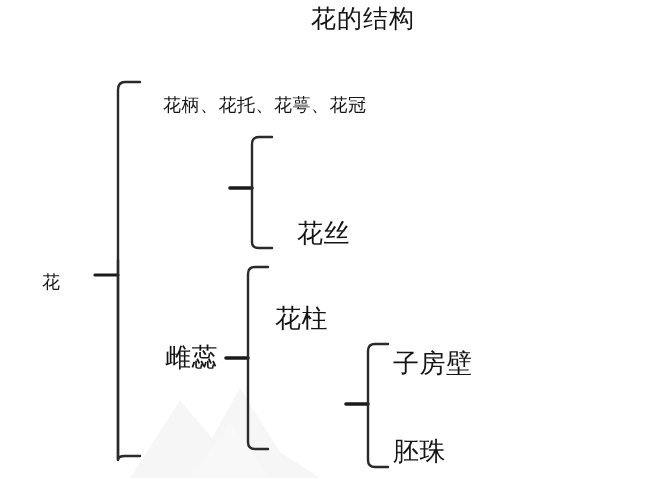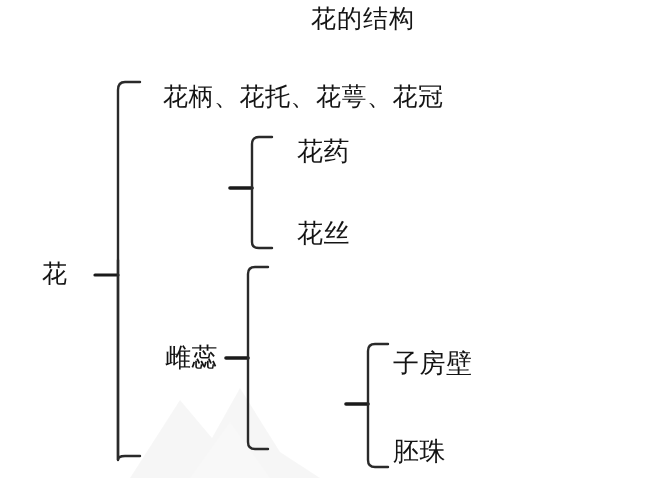--- a/index.html
+++ b/index.html
@@ -30,21 +30,21 @@
     white-space: nowrap;
     color: #141414;
     line-height: 1;
     font-weight: 400;
     letter-spacing: 0.5px;
   }
   .title {
     font-size: 25px;
     letter-spacing: 1px;
   }
-  .t28 { font-size: 25px; }
+  .t28 { font-size: 18px; margin-top: 12px; }
   .t26 { font-size: 26px; }
   .brk { position: absolute; }
   .brk svg { display: block; overflow: visible; }
 </style>
 </head>
 <body>
 
 <div id="canvas">
 
   <svg class="wm" viewBox="0 0 210 120">
@@ -67,32 +67,32 @@
   <div class="lbl t28" style="left:163px; top:84px;">花柄、花托、花萼、花冠</div>
 
 
   <div class="brk" style="left:228px; top:130px;">
     <svg width="46" height="124" viewBox="0 0 46 124">
       <path d="M2 58 L24 58" fill="none" stroke="#1a1a1a" stroke-width="3.6" stroke-linecap="round"></path>
       <path d="M44 7 L31 7 Q24 7 24 14 L24 112 Q24 118 31 118 L44 118" fill="none" stroke="#2a2a2a" stroke-width="2.4" stroke-linecap="round"></path>
     </svg>
   </div>
 
-  <div class="lbl t26" style="left:297px; top:138px;">花药</div>
   <div class="lbl t26" style="left:165px; top:344px;">雌蕊</div>
 
   <div class="lbl t26" style="left:297px; top:220px;">花丝</div>
 
   <div class="brk" style="left:224px; top:260px;">
     <svg width="46" height="198" viewBox="0 0 46 198">
       <path d="M2 98 L24 98" fill="none" stroke="#1a1a1a" stroke-width="3.6" stroke-linecap="round"></path>
       <path d="M44 7 L31 7 Q24 7 24 14 L24 182 Q24 189 31 189 L44 189" fill="none" stroke="#2a2a2a" stroke-width="2.4" stroke-linecap="round"></path>
     </svg>
   </div>
 
+  <div class="lbl t26" style="left:275px; top:305px;">花柱</div>
 
   <div class="brk" style="left:344px; top:336px;">
     <svg width="46" height="140" viewBox="0 0 46 140">
       <path d="M2 68 L24 68" fill="none" stroke="#1a1a1a" stroke-width="3.6" stroke-linecap="round"></path>
       <path d="M44 8 L31 8 Q24 8 24 15 L24 124 Q24 131 31 131 L44 131" fill="none" stroke="#2a2a2a" stroke-width="2.4" stroke-linecap="round"></path>
     </svg>
   </div>
 
   <div class="lbl t26" style="left:393px; top:438px;">胚珠</div>
   <div class="lbl t26" style="left:393px; top:350px;">子房壁</div>

